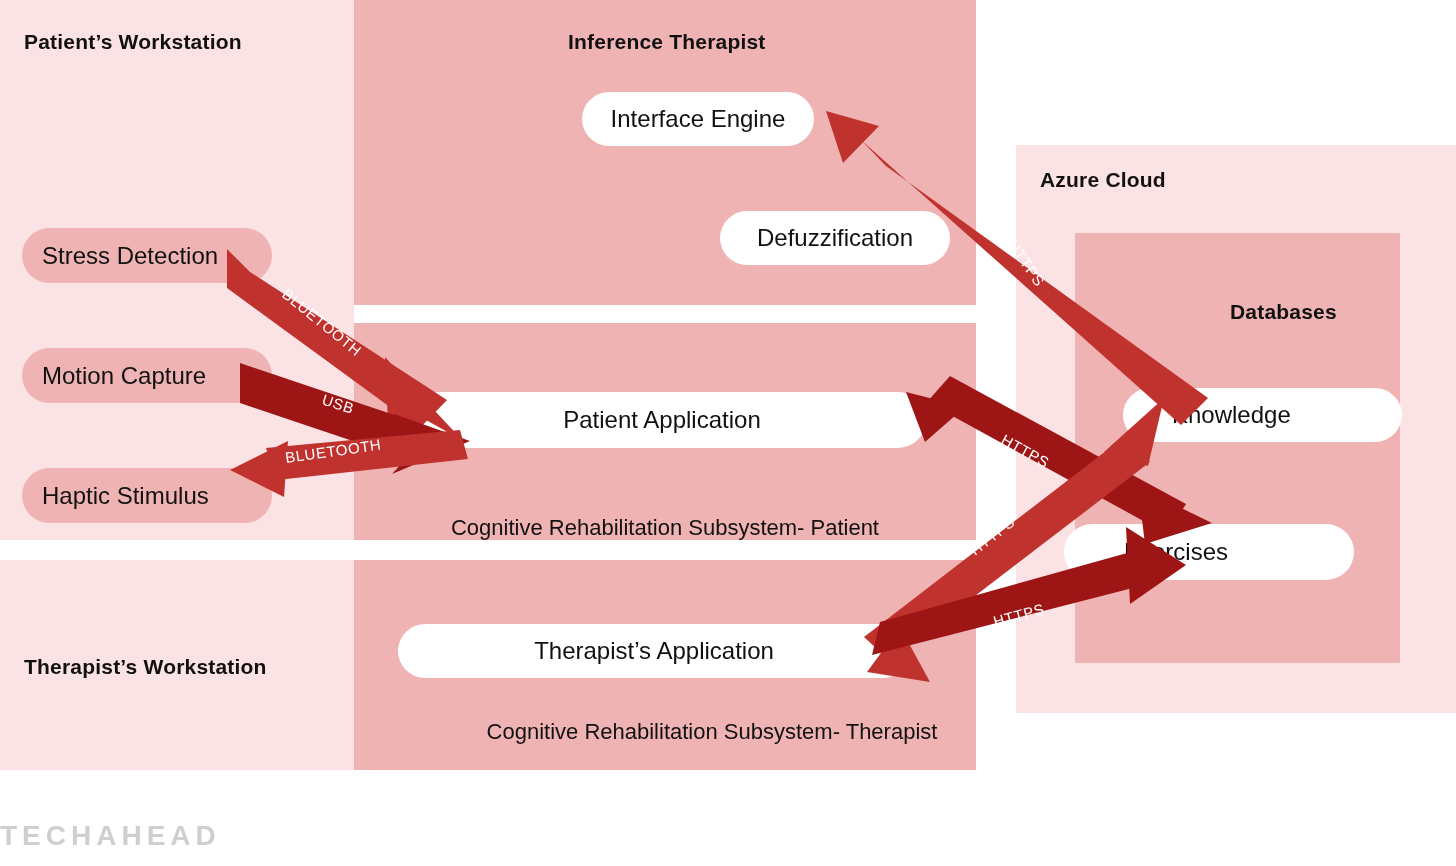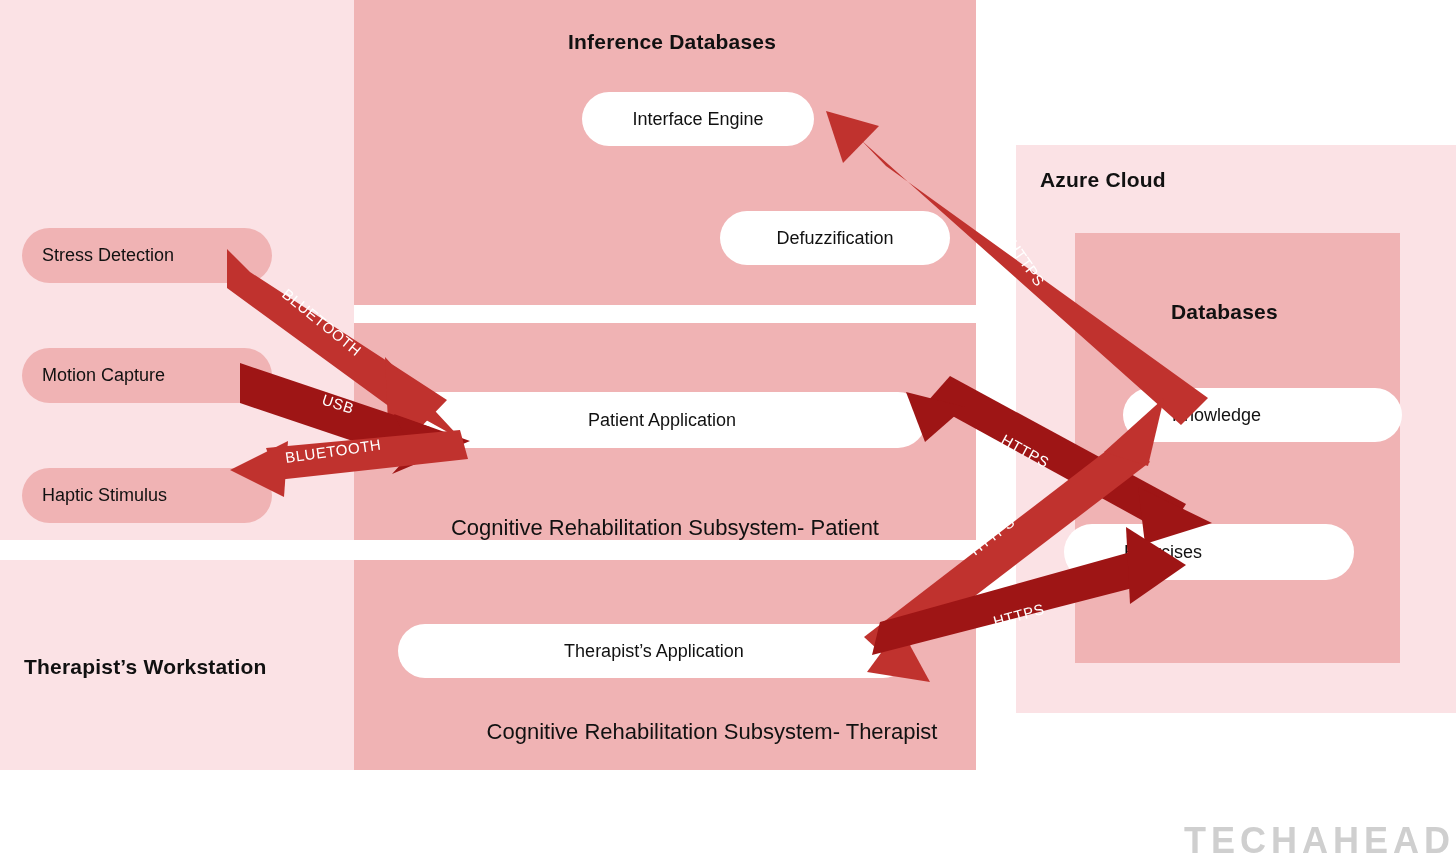--- a/index.html
+++ b/index.html
@@ -28,21 +28,21 @@
     letter-spacing:.2px;
     white-space:nowrap;
   }
 
   
   .pill{
     position:absolute;
     display:flex;
     align-items:center;
     border-radius:999px;
-    font-size:18px;
+    font-size:24px;
     color:#111111;
     white-space:nowrap;
   }
   .pill-white{background:#ffffff;justify-content:center;}
   .pill-tint{background:#F0B3B4;justify-content:flex-start;padding-left:20px;}
 
   .caption{
     position:absolute;
     font-size:22px;
     color:#111111;
@@ -61,24 +61,24 @@
     font-family:"Liberation Sans","DejaVu Sans",sans-serif;
     font-size:15px;
     fill:#ffffff;
     letter-spacing:.6px;
   }
 
   
   .watermark{
     position:absolute;
     left:0;right:1px;
-    text-align:right;
+    text-align:left;
     color:#CFCFCF;
     font-weight:bold;
-    font-size:36px;
+    font-size:28px;
     letter-spacing:5px;
   }
 </style>
 </head>
 <body>
 
 <div id="stage">
 
   <div class="panel panel-light" style="left:0px;top:0px;width:354px;height:540px;"></div>
 
@@ -87,26 +87,27 @@
   <div class="panel panel-mid" style="left:354px;top:0px;width:622px;height:305px;"></div>
 
   <div class="panel panel-mid" style="left:354px;top:323px;width:622px;height:217px;"></div>
 
   <div class="panel panel-mid" style="left:354px;top:560px;width:622px;height:210px;"></div>
 
   <div class="panel panel-light" style="left:1016px;top:145px;width:440px;height:568px;"></div>
 
   <div class="panel panel-mid" style="left:1075px;top:233px;width:325px;height:430px;"></div>
 
+  <div class="panel-title" style="left:24px;top:30px;">Patient’s Workstation</div>
 
-  <div class="panel-title" style="left:568px;top:30px;">Inference Databases</div>
+  <div class="panel-title" style="left:568px;top:30px;">Inference Therapist</div>
 
   <div class="panel-title" style="left:1040px;top:168px;">Azure Cloud</div>
 
-  <div class="panel-title" style="left:1171px;top:300px;">Databases</div>
+  <div class="panel-title" style="left:1230px;top:300px;">Databases</div>
 
   <div class="panel-title" style="left:24px;top:655px;">Therapist’s Workstation</div>
 
   <div class="pill pill-tint" style="left:22px;top:228px;width:230px;height:55px;">
     <span>Stress Detection</span>
   </div>
 
   <div class="pill pill-tint" style="left:22px;top:348px;width:230px;height:55px;">
     <span>Motion Capture</span>
   </div>

